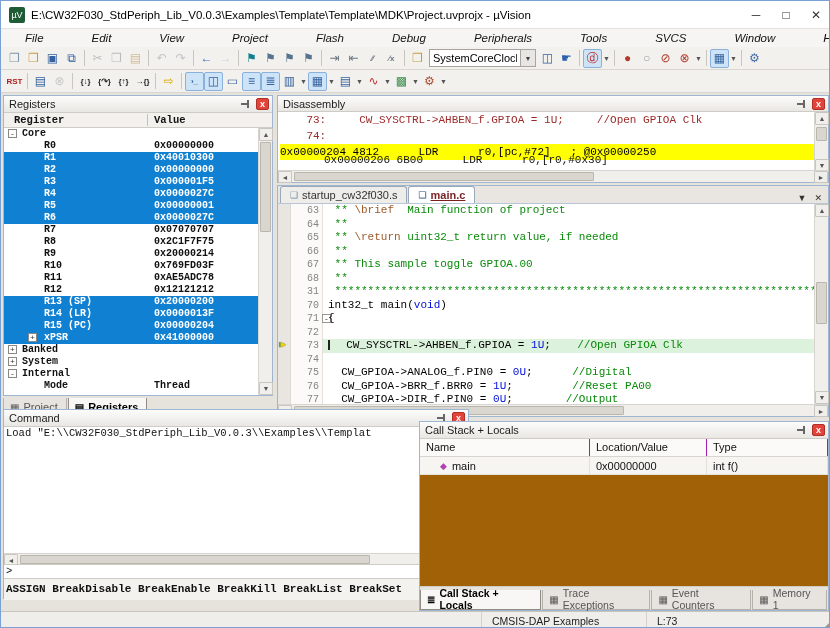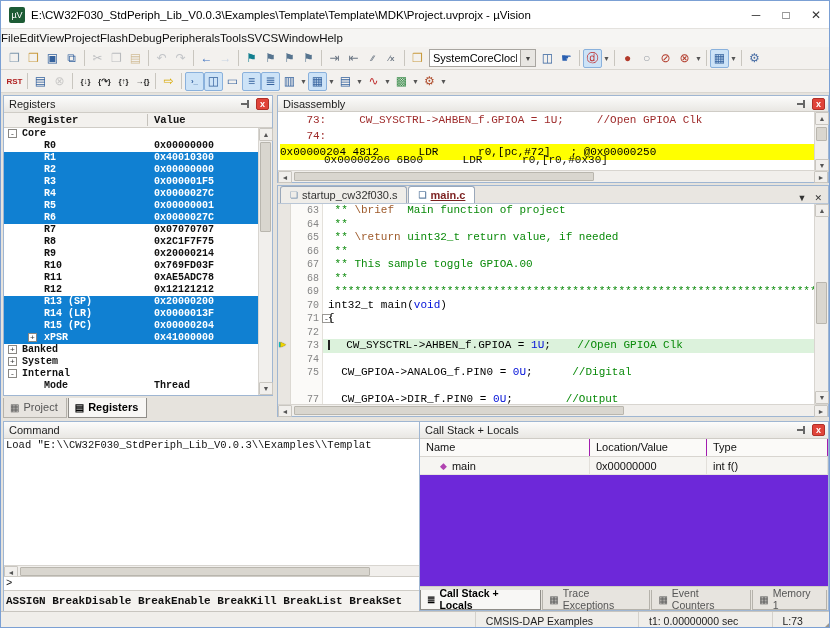--- a/index.html
+++ b/index.html
@@ -11,21 +11,21 @@
   #titlebar{position:absolute;left:0;top:0;width:830px;height:28px;background:#fff;
             display:flex;align-items:center;border-bottom:1px solid #e4e2de;}
   .appicon{width:16px;height:16px;margin:0 6px 0 8px;background:#1d5c35;color:#fff;
            font-size:9px;display:flex;align-items:center;justify-content:center;border-radius:2px;}
   #title-text{font-size:11.5px;color:#000;flex:1;white-space:nowrap;overflow:hidden;}
   .wbtn{width:30px;height:24px;display:flex;align-items:center;justify-content:center;
         font-size:12px;color:#333;}
   
   #menubar{position:absolute;left:0;top:28px;width:830px;height:18px;background:#f6f5f3;
            display:flex;align-items:center;font-size:11.5px;}
-  .menu-item{padding:0 0;height:100%;display:flex;align-items:center;}
+  .menu-item{padding:0 24px;height:100%;display:flex;align-items:center;font-style:italic;}
   
   .toolbar{position:absolute;left:0;width:830px;height:23px;background:#f3f1ee;
            border-bottom:1px solid #dad7d1;display:flex;align-items:center;padding-left:4px;}
   #tb1{top:46px;} #tb2{top:69px;}
   .tbi{width:19px;height:19px;display:flex;align-items:center;justify-content:center;
        font-size:12px;border:1px solid transparent;border-radius:2px;position:relative;}
   .tbi.txt{font-size:8px;font-weight:bold;letter-spacing:0;}
   .tbi.hl{background:#cde3f7;border-color:#8ab1dc;}
   .tbi.dim{opacity:.55;}
   .tb-sep{width:1px;height:16px;background:#c9c6bf;margin:0 3px;display:inline-block;}
@@ -55,21 +55,21 @@
         display:flex;align-items:center;justify-content:center;border-radius:1px;}
   .vsb .sbtn{width:14px;height:13px;font-size:7px;left:0;}
   .hsb .sbtn{width:14px;height:12px;font-size:7px;top:0;}
   .thumb{position:absolute;background:#d9d6cf;border:1px solid #b9b6ae;border-radius:1px;}
   
   #regpanel{left:2px;top:2px;width:270px;height:301px;}
   #regcols{position:absolute;left:0;top:17px;width:100%;height:15px;background:#f3f1ee;
            border-bottom:1px solid #cfccc6;font-family:"Liberation Mono",monospace;
            font-size:10.5px;font-weight:bold;}
   #regcols span{position:absolute;top:1px;}
-  #regcols .c1{left:24px;} #regcols .c2{left:150px;}
+  #regcols .c1{left:10px;} #regcols .c2{left:150px;}
   #regcols .div1{position:absolute;left:143px;top:1px;width:1px;height:12px;background:#c5c2bc;}
   #regbody{position:absolute;left:0;top:32px;right:14px;bottom:0;overflow:hidden;
            font-family:"Liberation Mono",monospace;font-size:10px;font-weight:bold;}
   .reg-row{position:relative;height:12px;line-height:12px;white-space:nowrap;}
   .reg-row.sel{background:#1080d2;color:#fff;}
   .reg-name{position:absolute;}
   .reg-val{position:absolute;left:150px;}
   .expbox{position:absolute;top:1px;width:9px;height:9px;border:1px solid #8a8884;background:#fff;
           color:#333;font-size:8px;line-height:7px;text-align:center;font-weight:normal;}
   
@@ -108,31 +108,31 @@
   .ed-line .code{position:absolute;left:50px;}
   .ed-line.cur .linebg{position:absolute;left:45px;right:0;top:0;bottom:0;background:#dcf2dc;}
   .marg-arrows{position:absolute;left:0px;font-size:9px;letter-spacing:-4px;}
   .marg-arrows .a1{color:#10c4c4;text-shadow:0 0 1px #045;}
   .marg-arrows .a2{color:#f0d400;text-shadow:0 0 1px #540;}
   .stmt-bar{display:inline-block;width:2px;height:10px;background:#222;margin-right:3px;vertical-align:middle;}
   .foldbox{position:absolute;left:44px;top:2px;width:9px;height:9px;border:1px solid #9a9894;background:#fff;
            font-size:8px;line-height:7px;text-align:center;color:#333;}
   .tok-c{color:#0a8a0a;} .tok-dx{color:#9e5a2a;} .tok-n{color:#0010d8;margin-top:8px;} .tok-k{color:#0010d8;} .tok-t{color:#000;}
   
-  #cmdpanel{left:2px;top:328px;width:466px;height:190px;}
+  #cmdpanel{left:2px;top:316px;width:466px;height:190px;}
   #cmdcontent{position:absolute;left:0;top:17px;right:14px;height:126px;background:#fff;overflow:hidden;
               font-family:"Liberation Mono",monospace;font-size:10.5px;}
   .cmd-line{height:13px;line-height:13px;white-space:pre;padding-left:2px;}
   #cmdprompt{position:absolute;left:0;top:154px;width:100%;height:14px;border-top:1px solid #cfccc6;
              font-family:"Liberation Mono",monospace;font-size:10.5px;line-height:13px;padding-left:2px;background:#fff;}
   #cmdassign{position:absolute;left:0;top:168px;width:100%;height:22px;border-top:1px solid #cfccc6;
              background:#f4f2ef;font-family:"Liberation Mono",monospace;font-size:11px;font-weight:bold;
              line-height:20px;padding-left:2px;white-space:nowrap;overflow:hidden;}
   
-  #cspanel{left:418px;top:328px;width:410px;height:190px;background:#6d28d9;}
+  #cspanel{left:418px;top:328px;width:410px;height:190px;background:#a16207;}
   #cscols{position:absolute;left:0;top:17px;width:100%;height:18px;background:#fbfaf8;border-bottom:1px solid #d8d5d0;
           font-size:11px;display:flex;}
   .cs-col{padding:2px 4px 0 6px;border-right:1px solid #a21caf;}
   .cs-col.w1{width:170px;} .cs-col.w2{width:117px;} .cs-col.w3{flex:1;}
   #csbody{position:absolute;left:0;top:35px;width:100%;height:131px;font-size:11px;}
   .cs-row{display:flex;height:18px;align-items:center;background:#f6f5f2;border-bottom:1px solid #e7e4df;}
   .cs-cell{padding:0 4px 0 6px;border-right:1px solid #e2dfda;height:100%;display:flex;align-items:center;}
   .cs-cell.w1{width:170px;} .cs-cell.w2{width:117px;} .cs-cell.w3{flex:1;}
   .diamond{color:#b043b0;font-size:9px;margin:0 5px 0 14px;}
   #cstabs{position:absolute;left:0;bottom:0;width:100%;height:24px;background:#e6e3dd;display:flex;
@@ -418,27 +418,28 @@
         </div>
       <div id="edcontent">
         <div id="edmargin"></div>
         <div id="ednums"></div>
       <div class="ed-line" style="top: 0px;"><span class="lnum">63</span><span class="code"><span class="tok-c"> ** </span><span class="tok-dx">\brief</span><span class="tok-c">  Main function of project</span></span></div>
           <div class="ed-line" style="top: 13.5px;"><span class="lnum">64</span><span class="code"><span class="tok-c"> **</span></span></div>
           <div class="ed-line" style="top: 27px;"><span class="lnum">65</span><span class="code"><span class="tok-c"> ** </span><span class="tok-dx">\return</span><span class="tok-c"> uint32_t return value, if needed</span></span></div>
           <div class="ed-line" style="top: 40.5px;"><span class="lnum">66</span><span class="code"><span class="tok-c"> **</span></span></div>
           <div class="ed-line" style="top: 54px;"><span class="lnum">67</span><span class="code"><span class="tok-c"> ** This sample toggle GPIOA.00</span></span></div>
           <div class="ed-line" style="top: 67.5px;"><span class="lnum">68</span><span class="code"><span class="tok-c"> **</span></span></div>
-          <div class="ed-line" style="top: 81px;"><span class="lnum">69</span><span class="code"><span class="tok-c"> ******************************************************************************</span></span></div>
+          <div class="ed-line" style="top: 81px;"><span class="lnum">31</span><span class="code"><span class="tok-c"> ******************************************************************************</span></span></div>
           <div class="ed-line" style="top: 94.5px;"><span class="lnum">70</span><span class="code"><span class="tok-t">int32_t main(</span><span class="tok-k">void</span><span class="tok-t">)</span></span></div>
           <div class="ed-line" style="top: 108px;"><span class="lnum">71</span><span class="foldbox">-</span><span class="code"><span class="tok-t">{</span></span></div>
           <div class="ed-line" style="top: 121.5px;"><span class="lnum">72</span><span class="code"></span></div>
           <div class="ed-line cur" style="top: 135px;"><span class="linebg"></span><span class="lnum">73</span><span class="code"><span class="stmt-bar"></span><span class="tok-t">  CW_SYSCTRL-&gt;AHBEN_f.GPIOA = </span><span class="tok-n">1U</span><span class="tok-t">;    </span><span class="tok-c">//Open GPIOA Clk</span></span><span class="marg-arrows" style="left: 1px;"><span class="a1">▶</span><span class="a2">▶</span></span></div>
           <div class="ed-line" style="top: 148.5px;"><span class="lnum">74</span><span class="code"></span></div>
           <div class="ed-line" style="top: 162px;"><span class="lnum">75</span><span class="code"><span class="tok-t">  CW_GPIOA-&gt;ANALOG_f.PIN0 = </span><span class="tok-n">0U</span><span class="tok-t">;      </span><span class="tok-c">//Digital</span></span></div>
+          <div class="ed-line" style="top: 175.5px;"><span class="lnum">76</span><span class="code"><span class="tok-t">  CW_GPIOA-&gt;BRR_f.BRR0 = </span><span class="tok-n">1U</span><span class="tok-t">;         </span><span class="tok-c">//Reset PA00</span></span></div>
           <div class="ed-line" style="top: 189px;"><span class="lnum">77</span><span class="code"><span class="tok-t">  CW_GPIOA-&gt;DIR_f.PIN0 = </span><span class="tok-n">0U</span><span class="tok-t">;        </span><span class="tok-c">//Output</span></span></div>
         </div>
       <div class="vsb" style="right:0;top:18px;bottom:12px;">
         <span class="sbtn" style="top:0;">▲</span>
         <span class="thumb" style="left:1px;top:78px;width:11px;height:42px;"></span>
         <span class="sbtn" style="bottom:0;">▼</span>
       </div>
       <div class="hsb" style="left:0;right:0;bottom:0;">
         <span class="sbtn" style="left:0;">◄</span>
         <span class="thumb" style="left:16px;top:1px;width:330px;height:9px;"></span>
@@ -509,18 +510,17 @@
             <span>Memory 1</span>
           </span>
         </div>
     </div>
 
   </div>
 
   <div id="statusbar">
     <span id="st-spacer"></span>
     <span class="st-cell" style="width:165px;">CMSIS-DAP Examples</span>
-    <span class="st-cell" style="width:135px;">t1: 0.00000000 sec</span>
     <span class="st-cell" style="width:46px;">L:73</span>
     <span id="st-grip">◢</span>
   </div>
 
 </div>
 
 </body></html>

